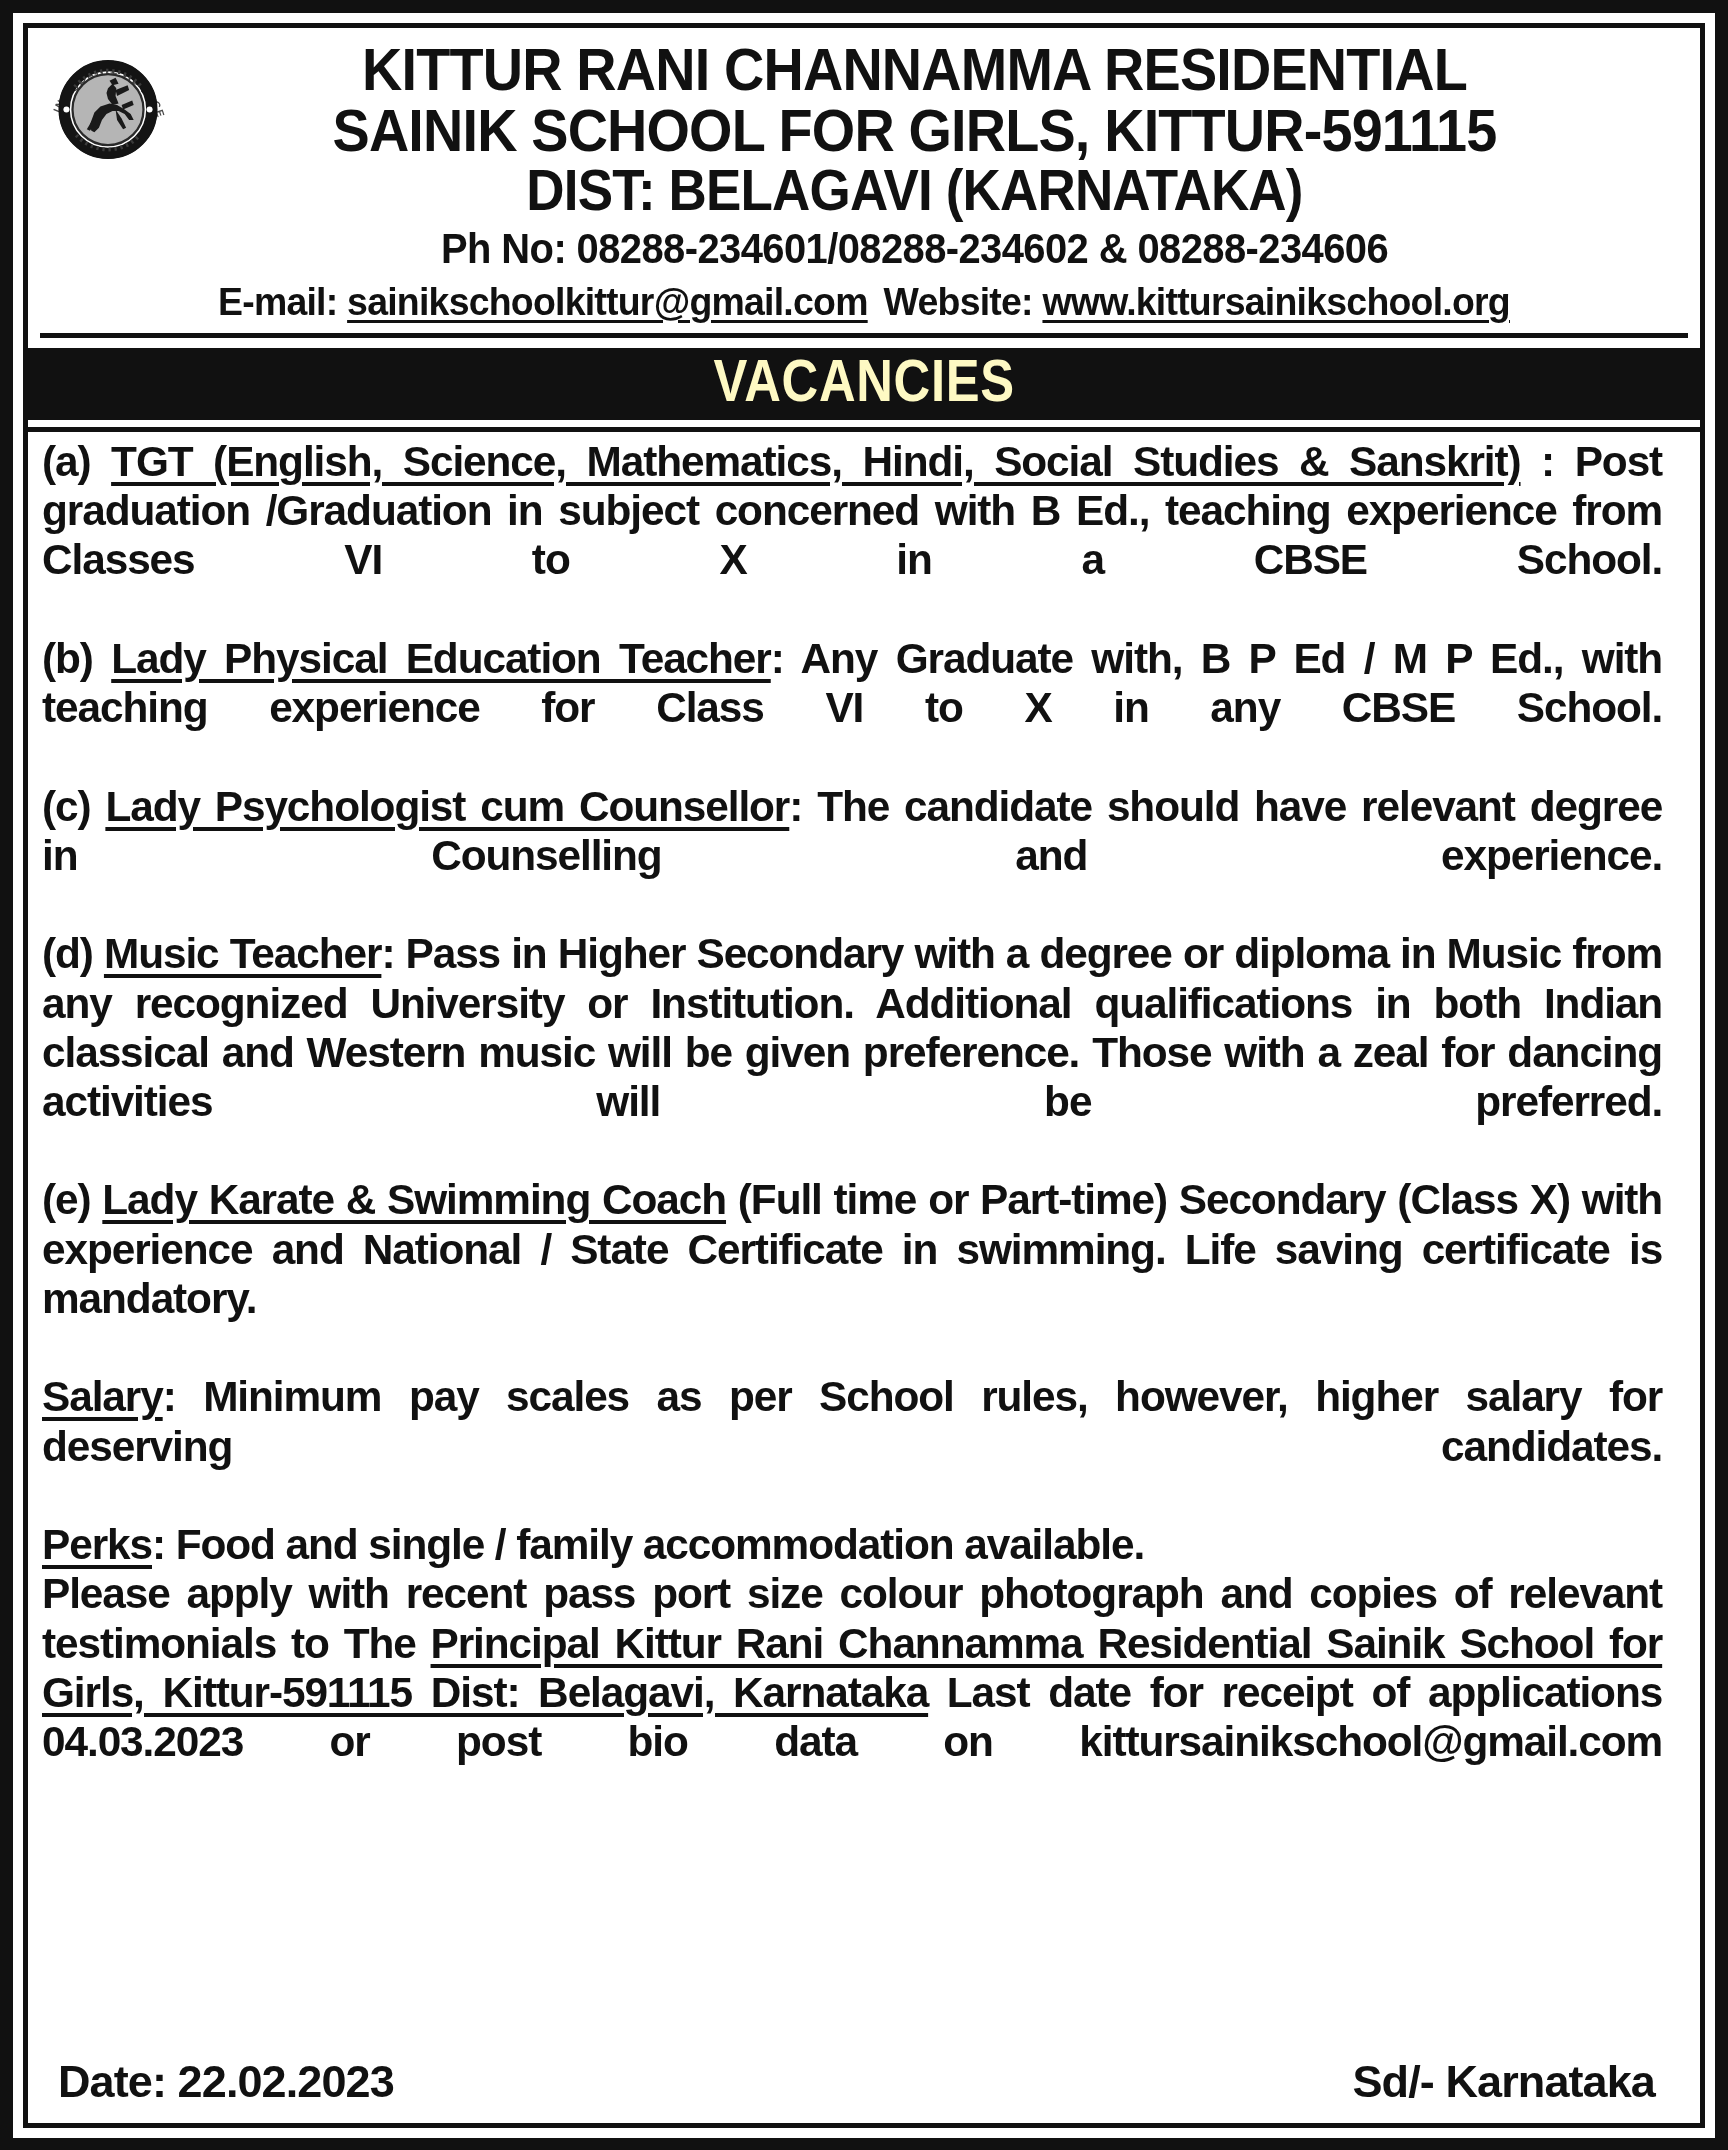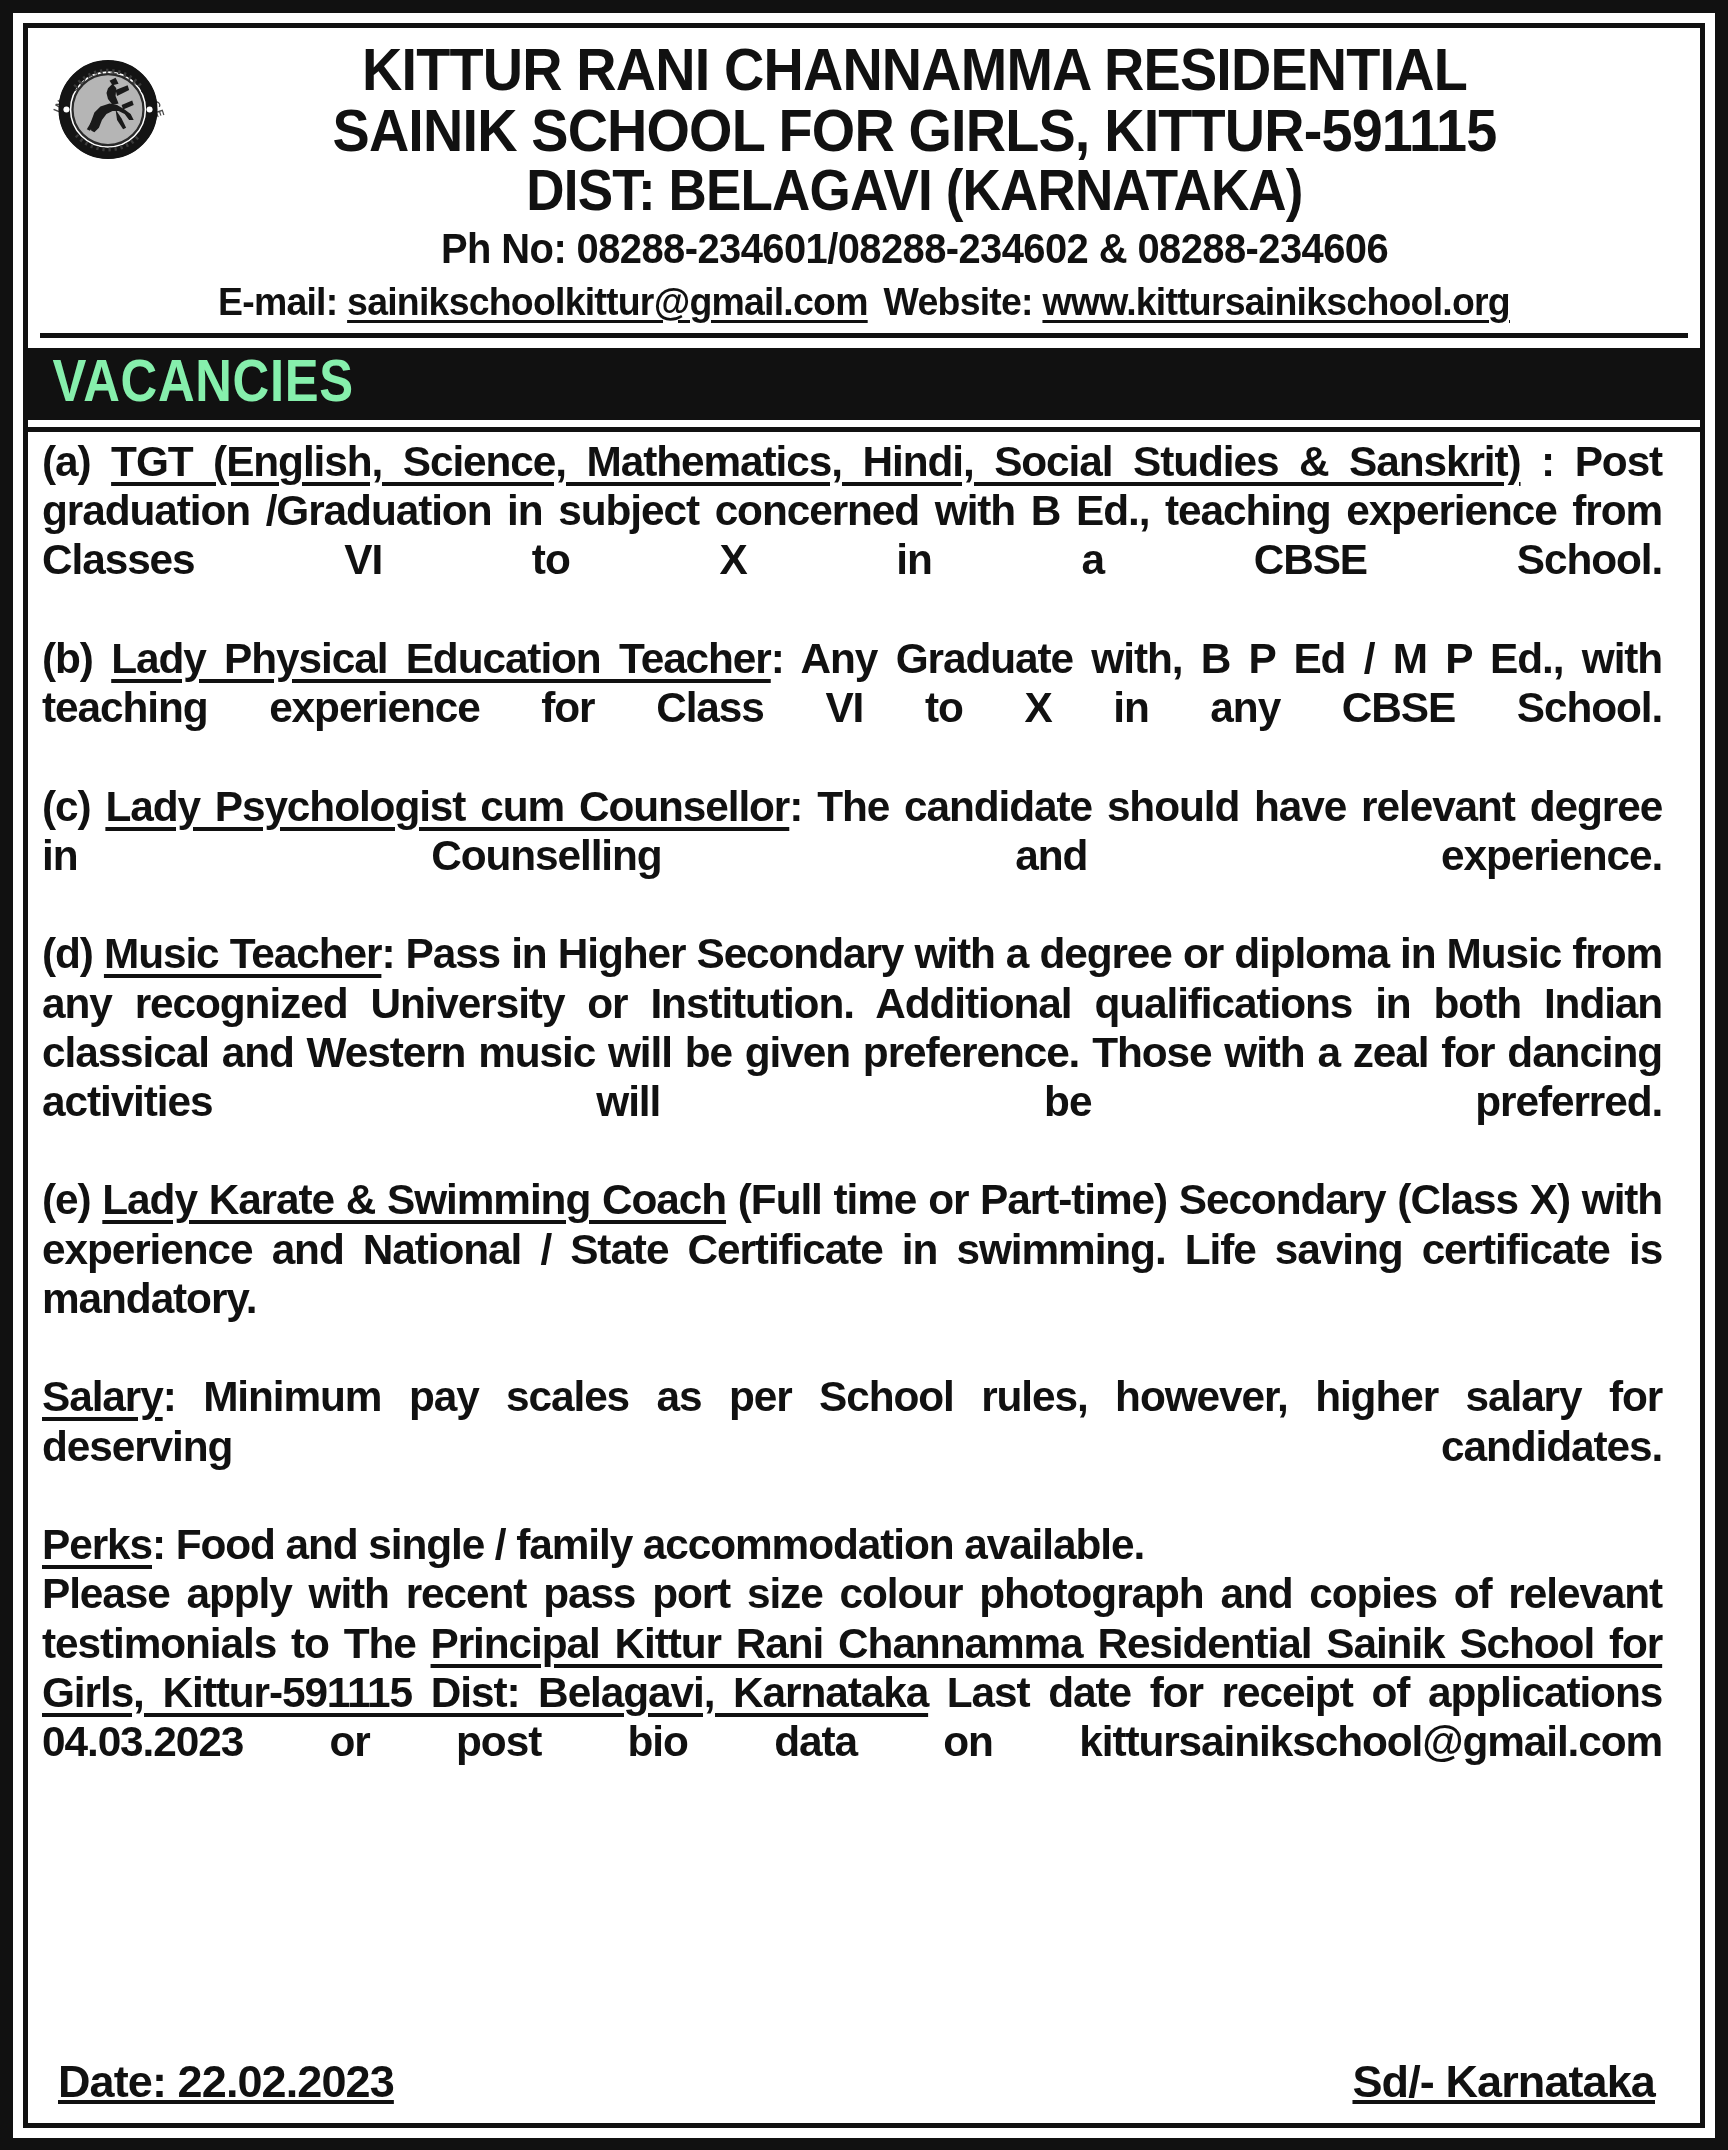--- a/index.html
+++ b/index.html
@@ -105,22 +105,22 @@
     margin: 6.8px 0 0 0;
   }
 
   
   .band-wrap {
     flex: 0 0 auto;
     padding: 6.8px 0 0 0;
   }
   .band {
     background: #111111;
-    color: #86efac;
-    text-align: left;
+    color: #fef9c3;
+    text-align: center;
     padding: 4.5px 0 9px 0;
   }
   .band-text {
     font-family: "Liberation Sans", sans-serif;
     font-weight: 700;
     font-size: 59px;
     line-height: 1.0;
     letter-spacing: 0.8px;
     transform: scaleX(0.86);
     display: inline-block;
@@ -158,21 +158,20 @@
   .para.noj { text-align: left; }
   .para.noj::after { display: none; }
 
   
   .footer {
     flex: 0 0 auto;
     display: flex;
     align-items: flex-start;
     justify-content: space-between;
     padding: 33px 45px 15px 30px;
-    text-decoration: underline;
   }
   .footer-item {
     font-family: "Liberation Sans", sans-serif;
     font-weight: 700;
     font-size: 45px;
     letter-spacing: -0.9px;
     white-space: nowrap;
   }
 </style>
 </head>

